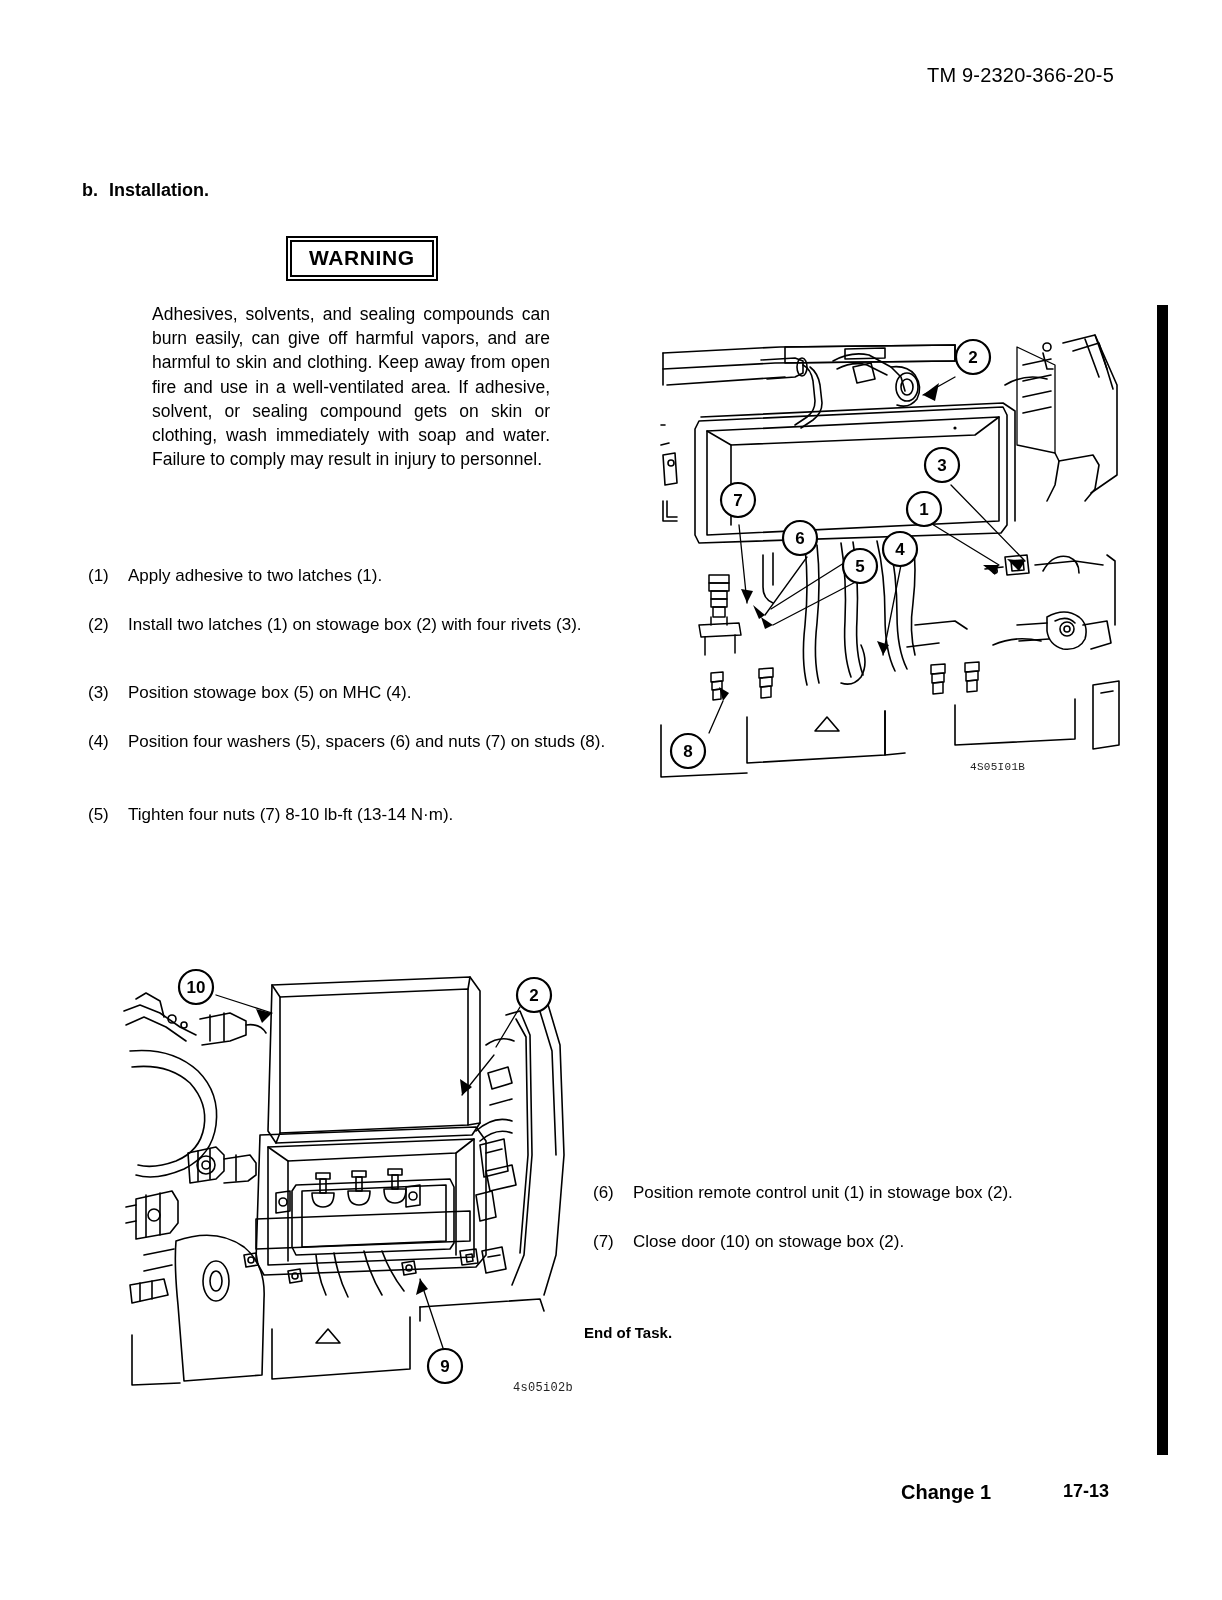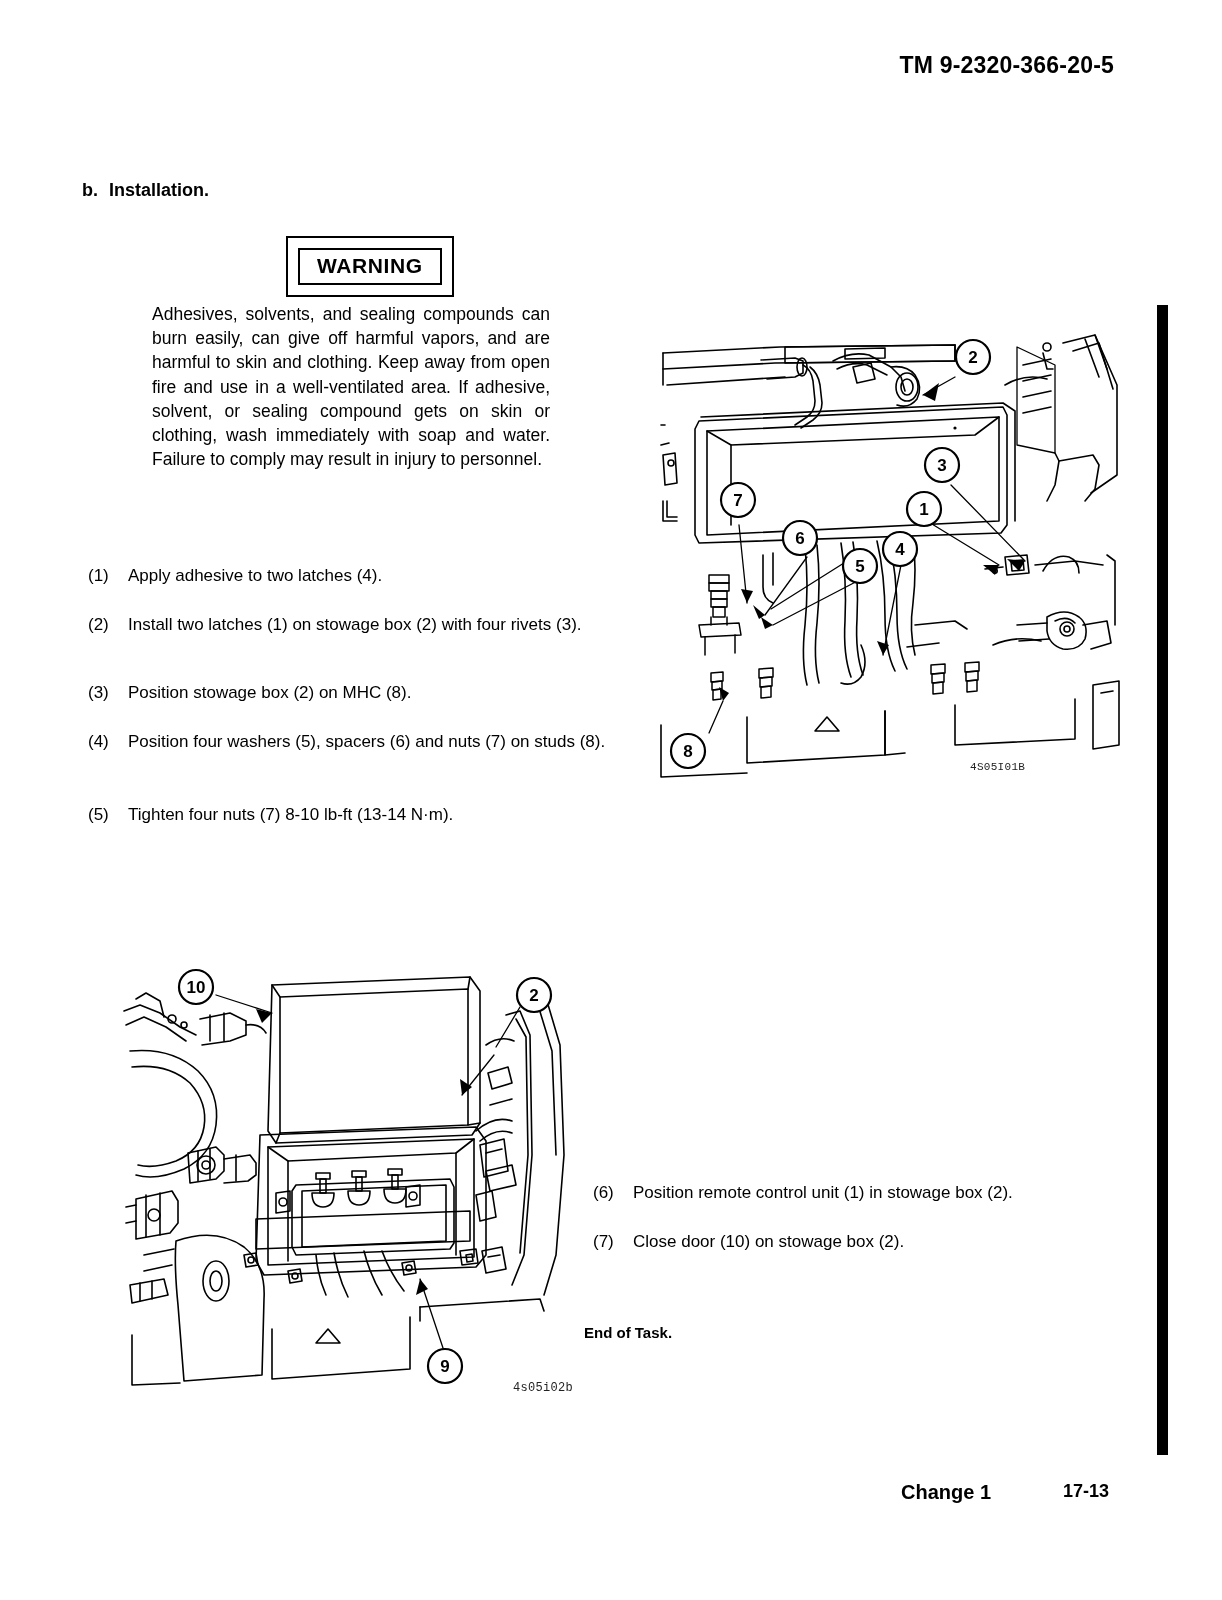--- a/index.html
+++ b/index.html
@@ -8,41 +8,41 @@
     background:#ffffff;
     font-family:"Liberation Sans", sans-serif;
     color:#000000;
     position:relative;
     overflow:hidden;
   }
   .page { position:absolute; inset:0; }
 
   
   .header-tm {
-    position:absolute; top:52px; right:108px;
-    font-size:23px; font-weight:bold; letter-spacing:.2px;
+    position:absolute; top:64px; right:108px;
+    font-size:20px; font-weight:normal; letter-spacing:.2px;
   }
 
   
   .change-bar {
     position:absolute; left:1157px; top:305px;
     width:11px; height:1150px; background:#000;
   }
 
   
   .section-head {
     position:absolute; left:82px; top:180px;
     font-size:18px; font-weight:bold;
   }
   .section-head .letter { margin-right:11px; }
 
   
   .warning-box {
     position:absolute; left:286px; top:236px;
-    border:2px solid #000; padding:10px; background:#fff;
+    border:2px solid #000; padding:2px; background:#fff;
   }
   .warning-box-inner {
     border:2px solid #000; padding:4px 17px 5px 17px;
   }
   .warning-box-inner span {
     font-size:21px; font-weight:bold; letter-spacing:.6px;
   }
   .warning-text {
     position:absolute; left:152px; top:302px; width:398px;
     font-size:17.5px; font-weight:normal; line-height:24.2px;
@@ -106,29 +106,29 @@
 
   <div class="warning-box">
     <div class="warning-box-inner">
       <span>WARNING</span>
     </div>
   </div>
   <div class="warning-text">Adhesives, solvents, and sealing compounds can burn easily, can give off harmful vapors, and are harmful to skin and clothing.  Keep away from open fire and use in a well-ventilated area.   If adhesive, solvent, or sealing compound gets on skin or clothing, wash immediately with soap and water. Failure to comply may result in injury to personnel.</div>
 
   <div class="step s1">
     <span class="num">(1)</span>
-    <span class="txt">Apply adhesive to two latches (4).</span>
+    <span class="txt">Apply adhesive to two latches (1).</span>
   </div>
   <div class="step s2">
     <span class="num">(2)</span>
     <span class="txt">Install two latches (1) on stowage box (2) with four rivets (3).</span>
   </div>
   <div class="step s3">
     <span class="num">(3)</span>
-    <span class="txt">Position stowage box (2) on MHC (8).</span>
+    <span class="txt">Position stowage box (5) on MHC (4).</span>
   </div>
   <div class="step s4">
     <span class="num">(4)</span>
     <span class="txt">Position four washers (5), spacers (6) and nuts (7) on studs (8).</span>
   </div>
   <div class="step s5">
     <span class="num">(5)</span>
     <span class="txt">Tighten four nuts (7) 8-10 lb-ft (13-14 N·m).</span>
   </div>
 

